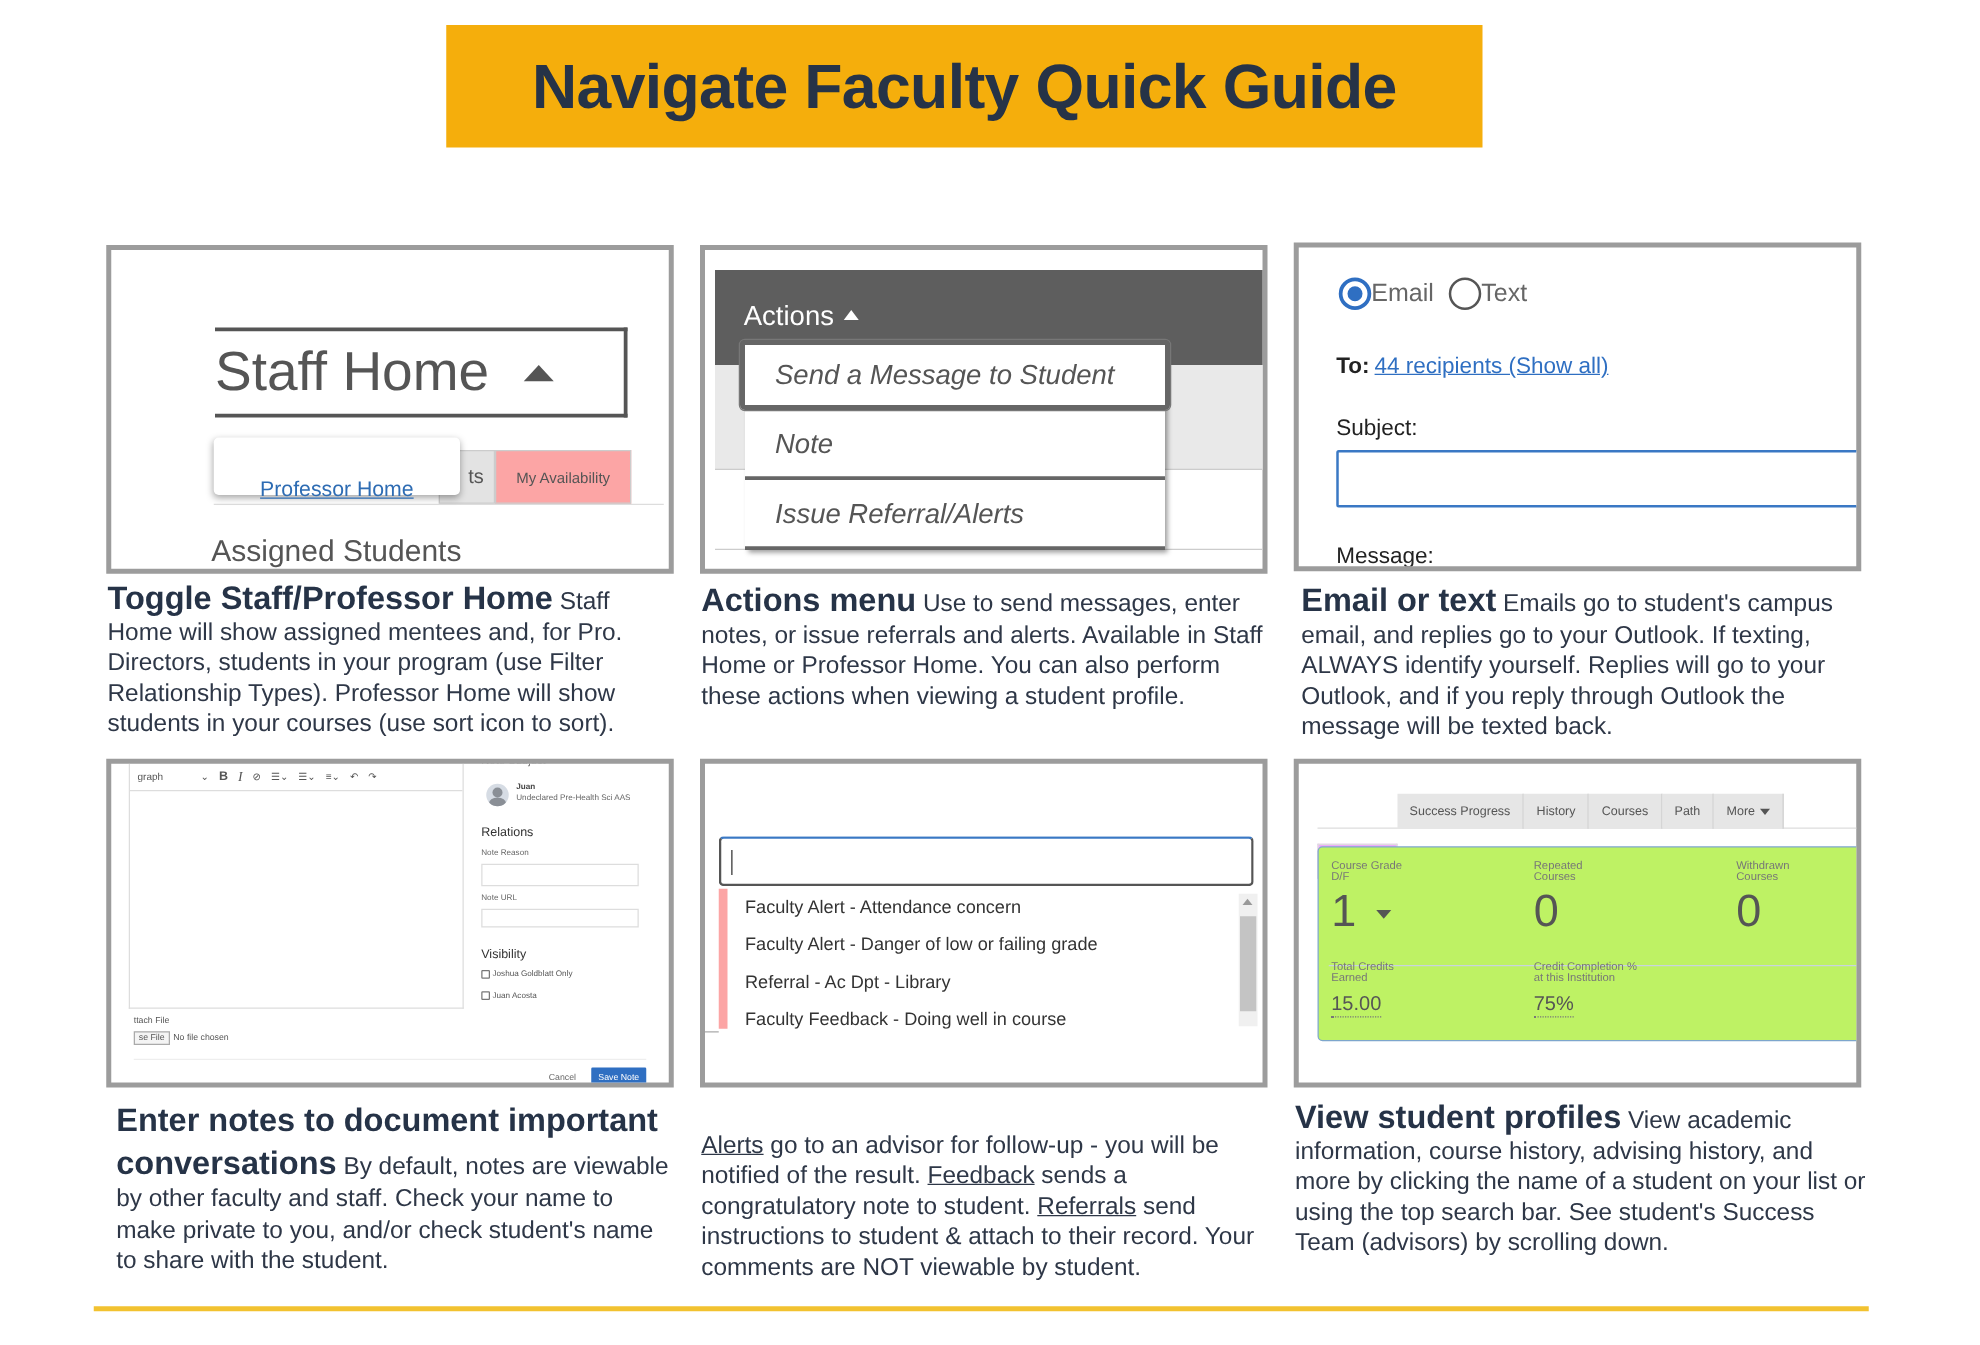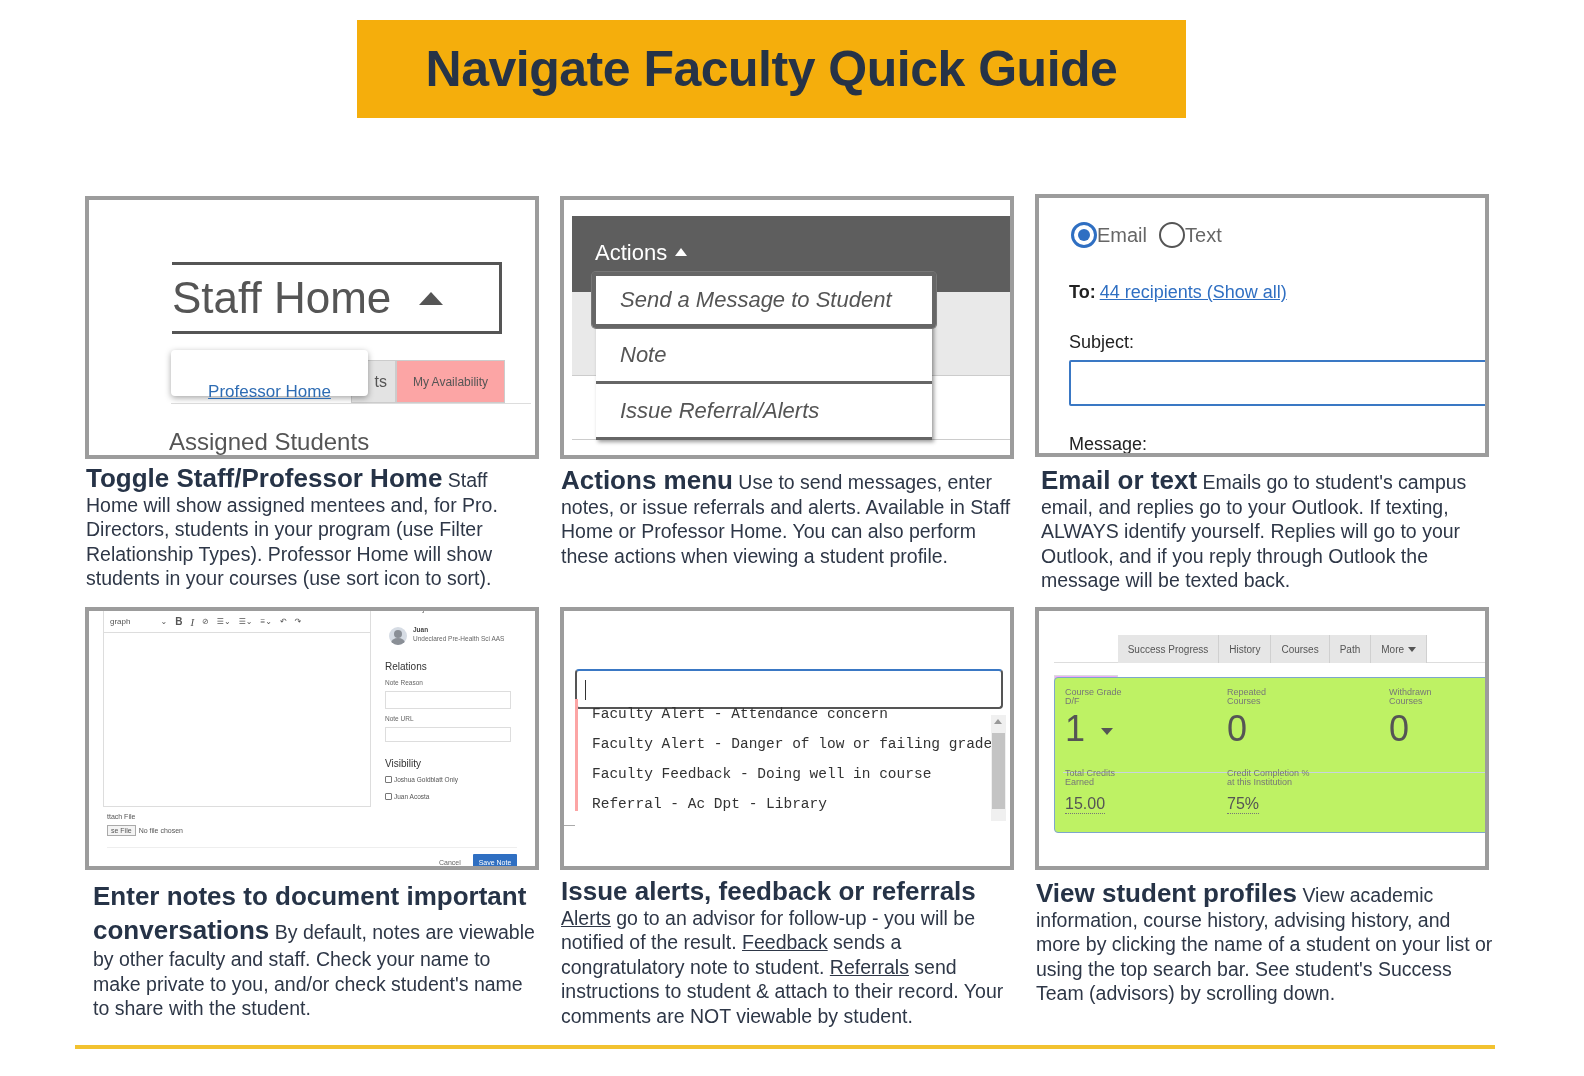--- a/index.html
+++ b/index.html
@@ -77,21 +77,21 @@
   .side h4 { position: absolute; font-size: 10px; font-weight: 400; color: #333; }
   .side .fld-lbl { position: absolute; font-size: 6.5px; color: #666; }
   .side .fld { position: absolute; left: 0; width: 126px; height: 18px; border: 1px solid #ddd; background: #fff; }
   .side .chk { position: absolute; left: 0; display: flex; align-items: center; gap: 2px; font-size: 6.5px; color: #555; white-space: nowrap; }
   .side .chk .box { width: 7px; height: 7px; border: 1px solid #777; border-radius: 1px; }
 
   
   .p5 { left: 560px; top: 607px; width: 454px; height: 263px; }
   .dd-input { position: absolute; left: 11px; top: 58px; width: 428px; height: 40px; border: 2px solid #555; border-top-color: #3a78c4; border-radius: 4px; background: #fff; }
   .dd-input .cursor { position: absolute; left: 8px; top: 9px; width: 1px; height: 20px; background: #333; }
-  .dd-list { position: absolute; left: 11px; top: 88px; width: 428px; height: 112px; overflow: hidden; border-left: 3px solid #fca5a5; font-family: Liberation Mono, monospace; }
+  .dd-list { position: absolute; left: 11px; top: 100px; width: 428px; height: 112px; overflow: hidden; border-left: 7px solid #fca5a5; }
   .dd-item { height: 30px; font-size: 14.5px; color: #333; padding-left: 14px; display: flex; align-items: center; }
   .dd-scroll { position: absolute; right: 4px; top: 104px; width: 15px; height: 106px; background: #f0f0f0; }
   .dd-scroll .thumb { position: absolute; left: 1px; top: 18px; width: 13px; height: 76px; background: #c4c4c4; }
   .dd-scroll .up { position: absolute; left: 3px; top: 4px; width: 0; height: 0; border-left: 4px solid transparent; border-right: 4px solid transparent; border-bottom: 5px solid #999; }
   .dd-left-line { position:absolute; left: 0; top: 214px; width: 11px; border-top: 1px solid #aaa; }
 
   
   .p6 { left: 1035px; top: 607px; width: 454px; height: 263px; }
   .ptabs { position: absolute; left: 15px; top: 24px; height: 28px; display: flex; border-bottom: 1px solid #ddd; width: 440px; }
   .ptab { height: 28px; padding: 0 10px; font-size: 10px; color: #555; display: flex; align-items: center; background: #e6e6e6; border-right: 1px solid #d0d0d0; }
@@ -214,31 +214,31 @@
   <span class="cap-title" style="line-height:34px;margin-top:23px;">Enter notes to document important conversations</span><span> By default, notes are viewable by other faculty and staff.  Check your name to make private to you, and/or check student's name to share with the student.</span>
 </div>
 
 <div class="shot p5">
   <div class="dd-input">
       <span class="cursor"></span>
     </div>
   <div class="dd-list">
     <div class="dd-item">Faculty Alert - Attendance concern</div>
     <div class="dd-item">Faculty Alert - Danger of low or failing grade</div>
+    <div class="dd-item">Referral - Ac Dpt - Library</div>
     <div class="dd-item">Faculty Feedback - Doing well in course</div>
-    <div class="dd-item">Referral - Ac Dpt - Library</div>
   </div>
   <div class="dd-scroll">
     <span class="up"></span>
     <span class="thumb"></span>
   </div>
   <div class="dd-left-line"></div>
 </div>
 <div class="caption" style="left:561px; top:879px; width:455px;">
-  <span class="cap-title">Issue alerts, feedback or referrals</span><br>
+  <br>
   <u>Alerts</u><span> go to an advisor for follow-up - you will be notified of the result. </span><u> Feedback</u><span> sends a congratulatory note to student.  </span><u>Referrals</u><span> send instructions to student &amp; attach to their record. Your comments are NOT viewable by student.</span>
 </div>
 
 <div class="shot p6">
   <div class="ptabs">
     <div class="ptab active">Overview</div>
     <div class="ptab">Success Progress</div>
     <div class="ptab">History</div>
     <div class="ptab">Courses</div>
     <div class="ptab">Path</div>

